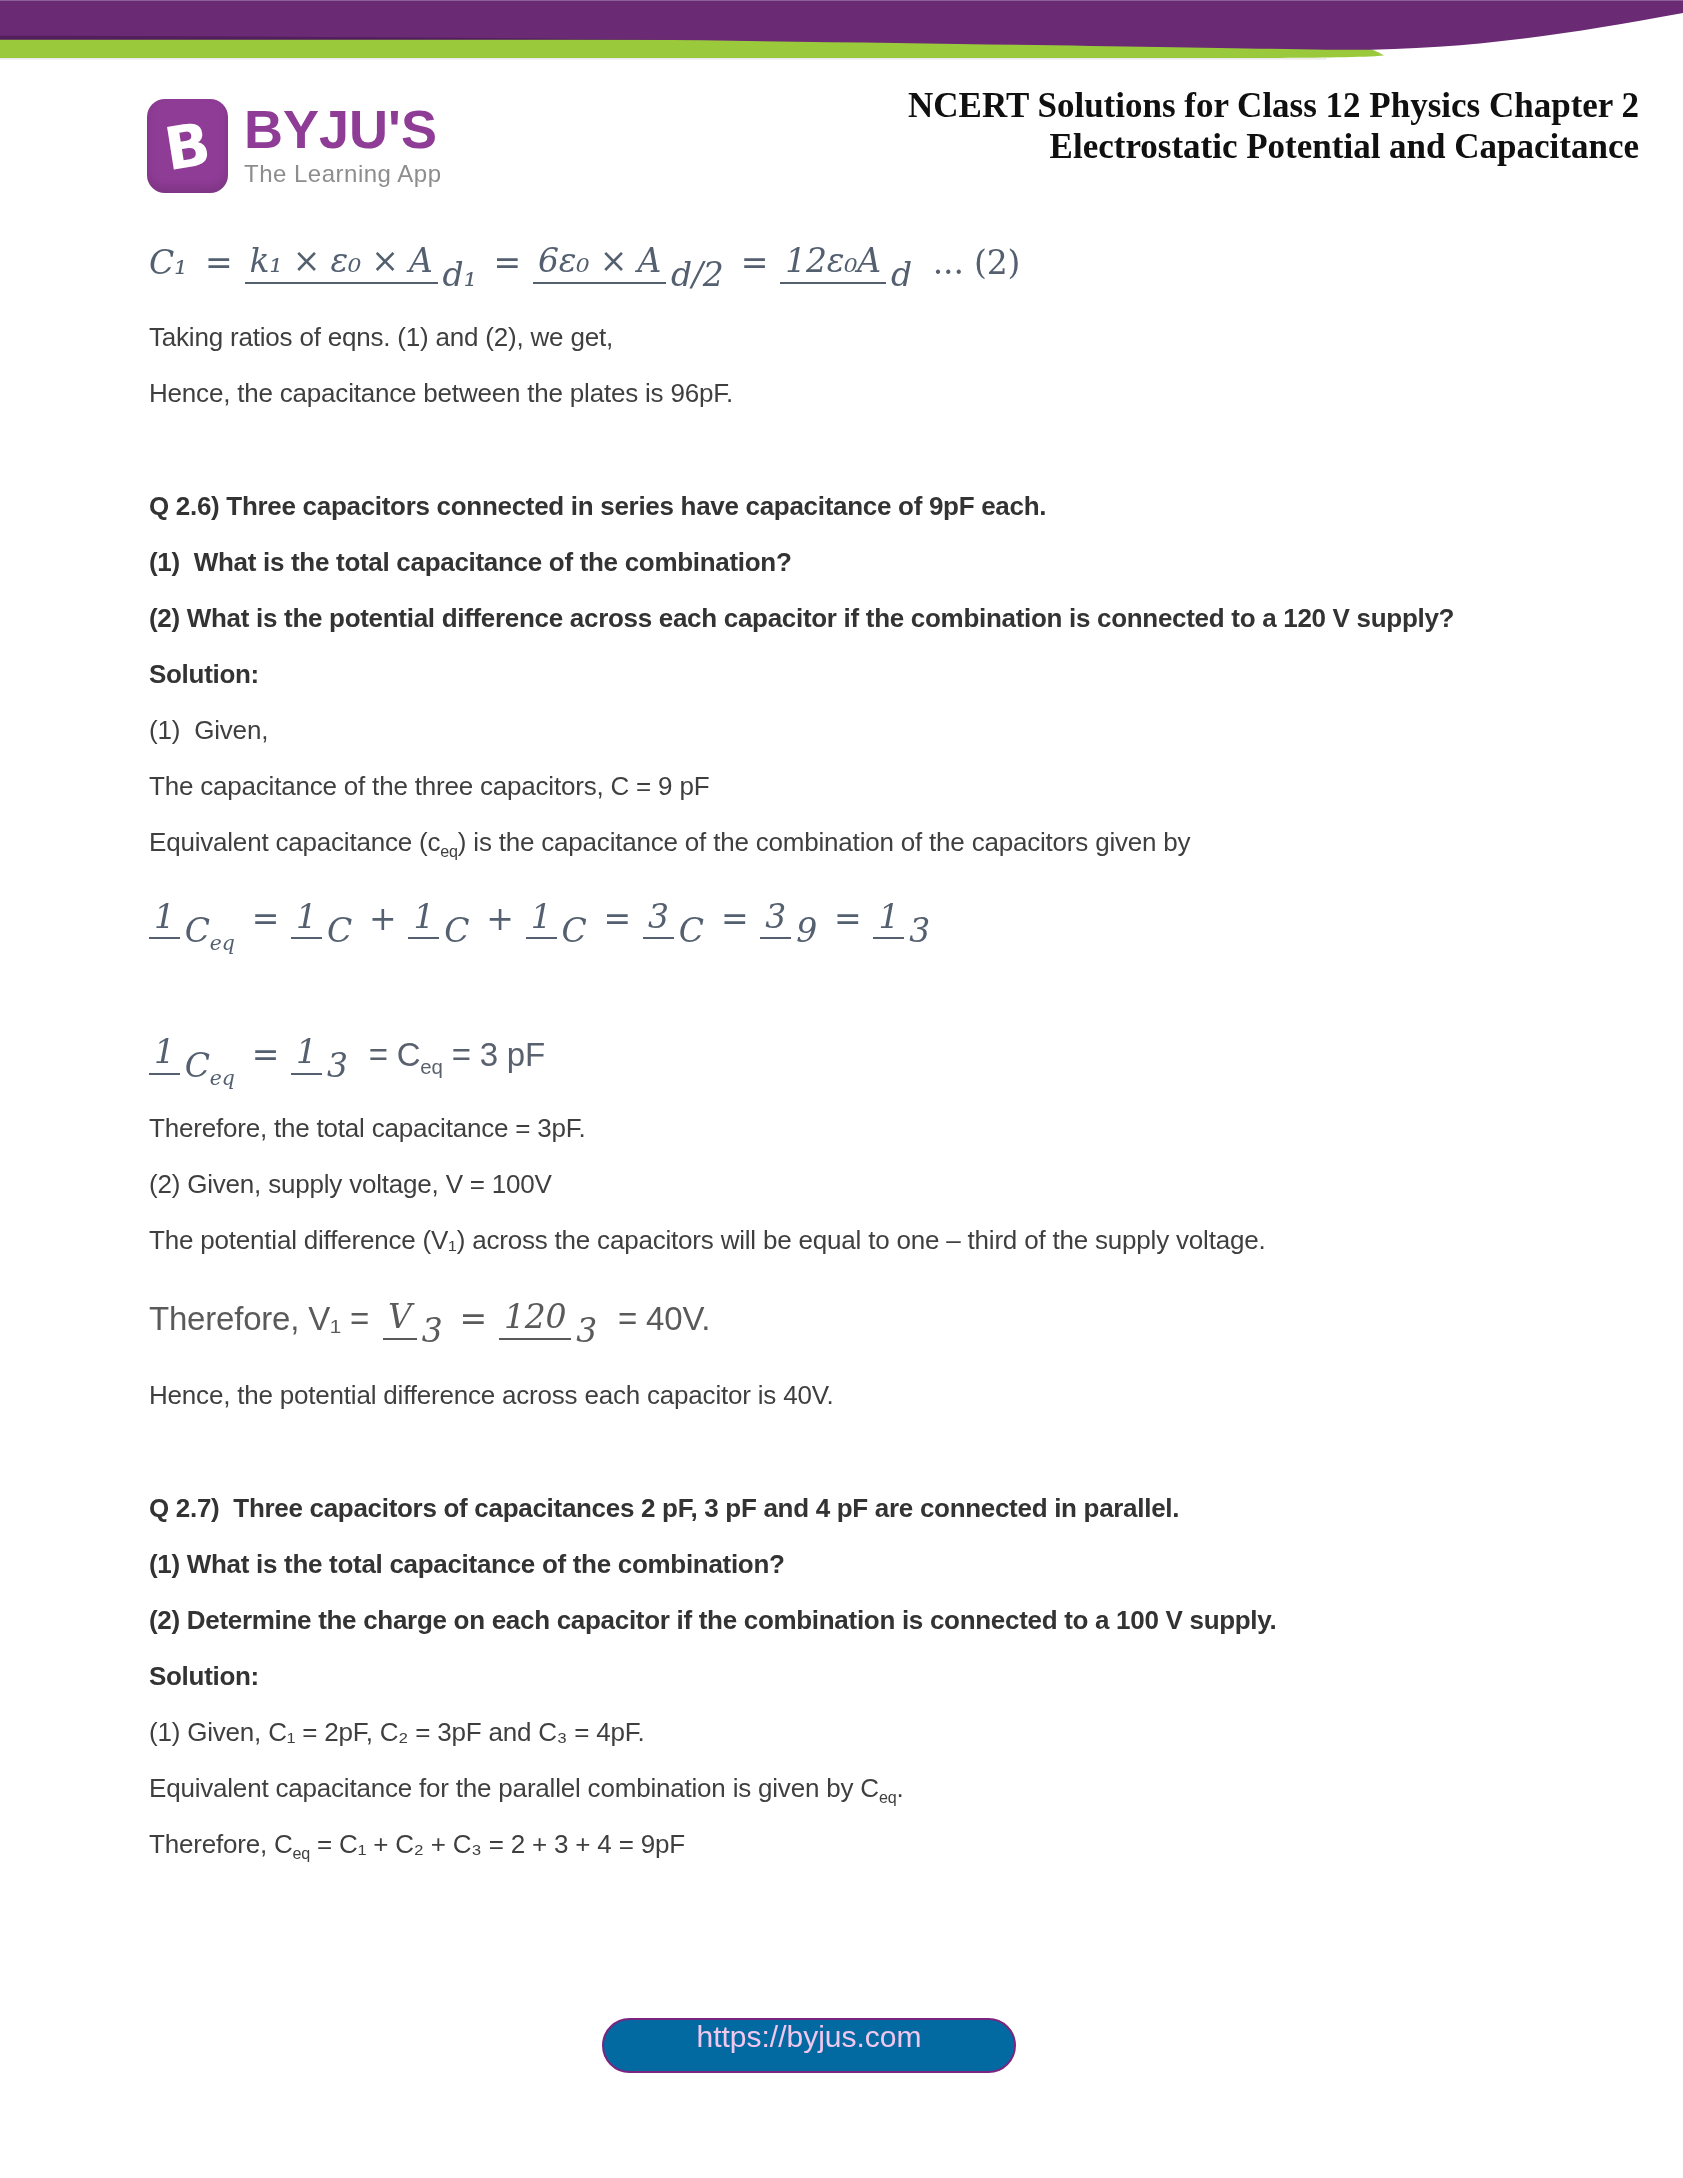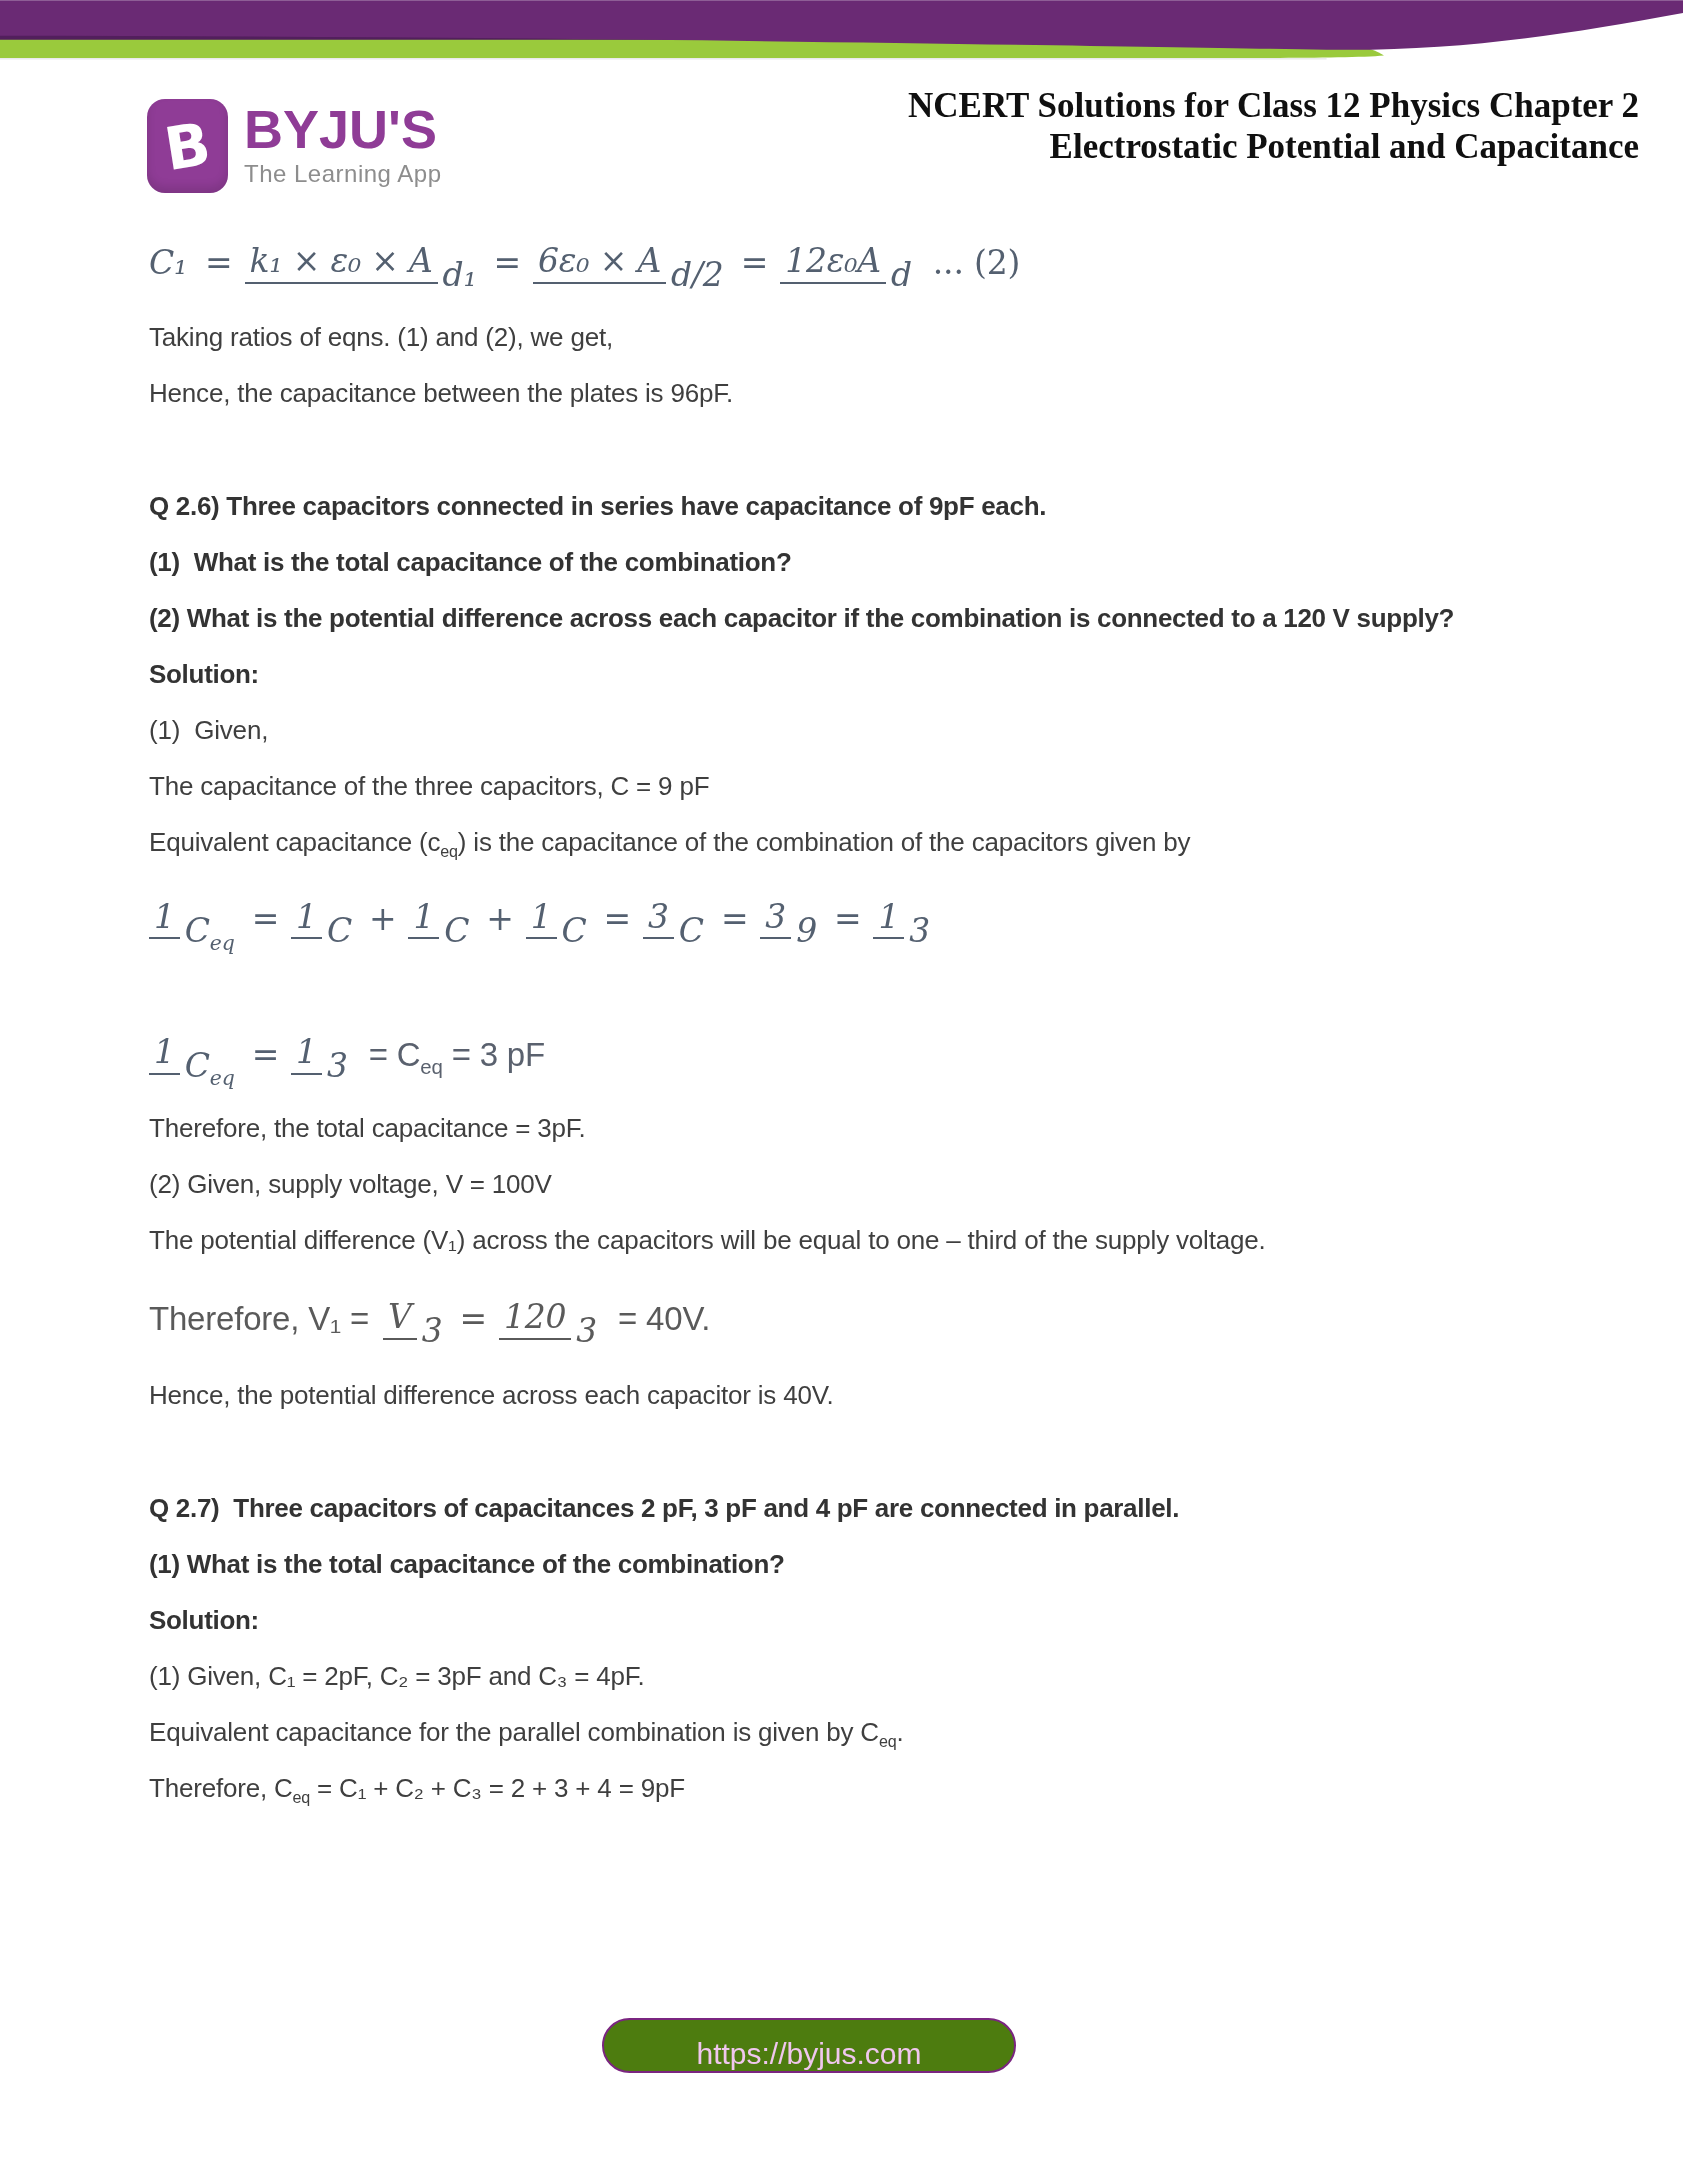--- a/index.html
+++ b/index.html
@@ -47,22 +47,22 @@
   .f1{margin-top:12px;}
   .f2{margin-top:30px;}
   .f3{margin-top:77px;}
   .f4{margin-top:32px;color:#5a5a5a;}
   .tail{margin-left:16px;font-family:"DejaVu Serif",serif;}
 
   .gray-sans{color:#5a5a5a;font-family:"Liberation Sans",sans-serif;}
 
   
   .site-button{position:absolute;left:602px;top:2018px;width:414px;height:55px;
-               background:#4d7c0f;border:2px solid #7a2580;border-radius:30px;
-               display:flex;align-items:flex-end;justify-content:center;
+               background:#0369a1;border:2px solid #7a2580;border-radius:30px;
+               display:flex;align-items:flex-start;justify-content:center;
                color:#f0c7ee;font-size:30px;text-decoration:none;box-sizing:border-box;}
 </style>
 </head>
 <body>
 
 <div class="page">
 
   <svg class="header-art" width="1683" height="129" viewBox="0 0 1700 130" xmlns="http://www.w3.org/2000/svg">
     <path d="M0,36 L1270,36 C1340,38 1385,46 1398,56 C1370,58.5 1300,58.5 1230,58.5 L0,58.5 Z" fill="#9aca3c"></path>
     <rect x="0" y="33" width="1250" height="7" fill="#521f5c"></rect>
@@ -183,20 +183,21 @@
         <span class="num">120</span>
         <span class="den">3</span>
       </span>
       <span class="gray-sans tail">= 40V.</span>
     </div>
 
     <p class="mt28">Hence, the potential difference across each capacitor is 40V.</p>
 
     <p class="bold section-gap">Q 2.7)&nbsp; Three capacitors of capacitances 2 pF, 3 pF and 4 pF are connected in parallel.</p>
     <p class="bold">(1) What is the total capacitance of the combination?</p>
+    <p class="bold">(2) Determine the charge on each capacitor if the combination is connected to a 100 V supply.</p>
     <p class="bold">Solution:</p>
     <p>(1) Given, C₁ = 2pF, C₂ = 3pF and C₃ = 4pF.</p>
     <p><span>Equivalent capacitance for the parallel combination is given by C</span><sub>eq</sub><span>.</span></p>
     <p><span>Therefore, C</span><sub>eq</sub><span> = C₁ + C₂ + C₃ = 2 + 3 + 4 = 9pF</span></p>
 
   </div>
 
   <a class="site-button" href="#">
     <span>https://byjus.com</span>
   </a>

